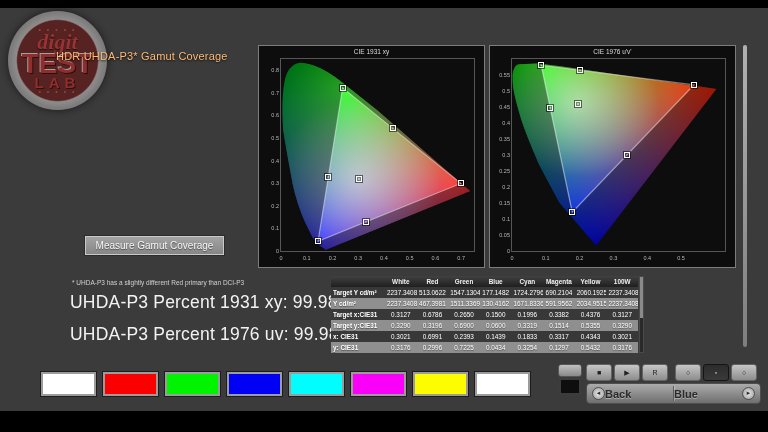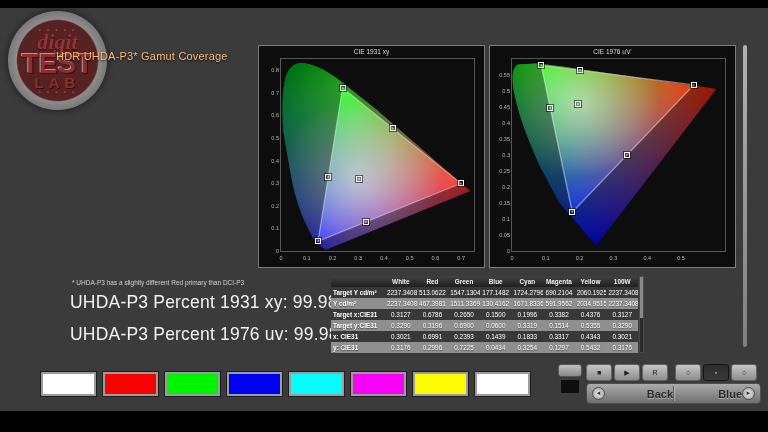--- a/index.html
+++ b/index.html
@@ -84,21 +84,21 @@
   .t-btn.gapL { margin-left:5px; }
   .t-btn.pressed { background:linear-gradient(#2c2c2c,#3a3a3a); border-color:#151515; color:#999; }
 
   .navbar { position:absolute; left:586px; top:383px; width:175px; height:21px; border-radius:4px;
             background:linear-gradient(#ababab,#6f6f6f); border:1px solid #4e4e4e;
             display:flex; align-items:center; padding:0 5px; }
   .nav-circle { width:13px; height:13px; border-radius:50%; background:radial-gradient(#ececec,#959595);
                 border:1px solid #4f4f4f; font-size:6px; line-height:11px; text-align:center;
                 color:#2e2e2e; cursor:pointer; padding:0; }
   .nav-label { font-size:11px; font-weight:bold; color:#2a2a2a; text-shadow:0 1px 0 rgba(255,255,255,.35);
-               flex:1; text-align:right; cursor:pointer; }
+               flex:1; text-align:left; cursor:pointer; }
   .nav-div { width:1px; height:15px; background:#5c5c5c; box-shadow:1px 0 0 rgba(255,255,255,.3); }
 </style>
 </head>
 <body>
 
 <div id="stage">
 
   <div class="letterbox" id="lb-top"></div>
 
   <div class="logo">
@@ -231,20 +231,21 @@
         <div class="marker" style="left: 13.6508%; top: 3.16667%;"></div>
         <div class="marker" style="left: 28.254%; top: 79.8333%;"></div>
         <div class="marker" style="left: 17.7778%; top: 25.3333%;"></div>
         <div class="marker" style="left: 54.127%; top: 50%;"></div>
         <div class="marker" style="left: 31.9048%; top: 5.83333%;"></div>
       </div>
   </div>
 
   <div class="page-scroll"></div>
 
+  <button class="measure-btn">Measure Gamut Coverage</button>
 
   <div class="footnote">* UHDA-P3 has a slightly different Red primary than DCI-P3</div>
   <div class="result-line" id="result-1931">UHDA-P3 Percent 1931 xy: 99.98</div>
   <div class="result-line" id="result-1976">UHDA-P3 Percent 1976 uv: 99.98</div>
 
   <div class="tablewrap">
     <table>
       <colgroup>
           <col class="lbl">
           <col>

